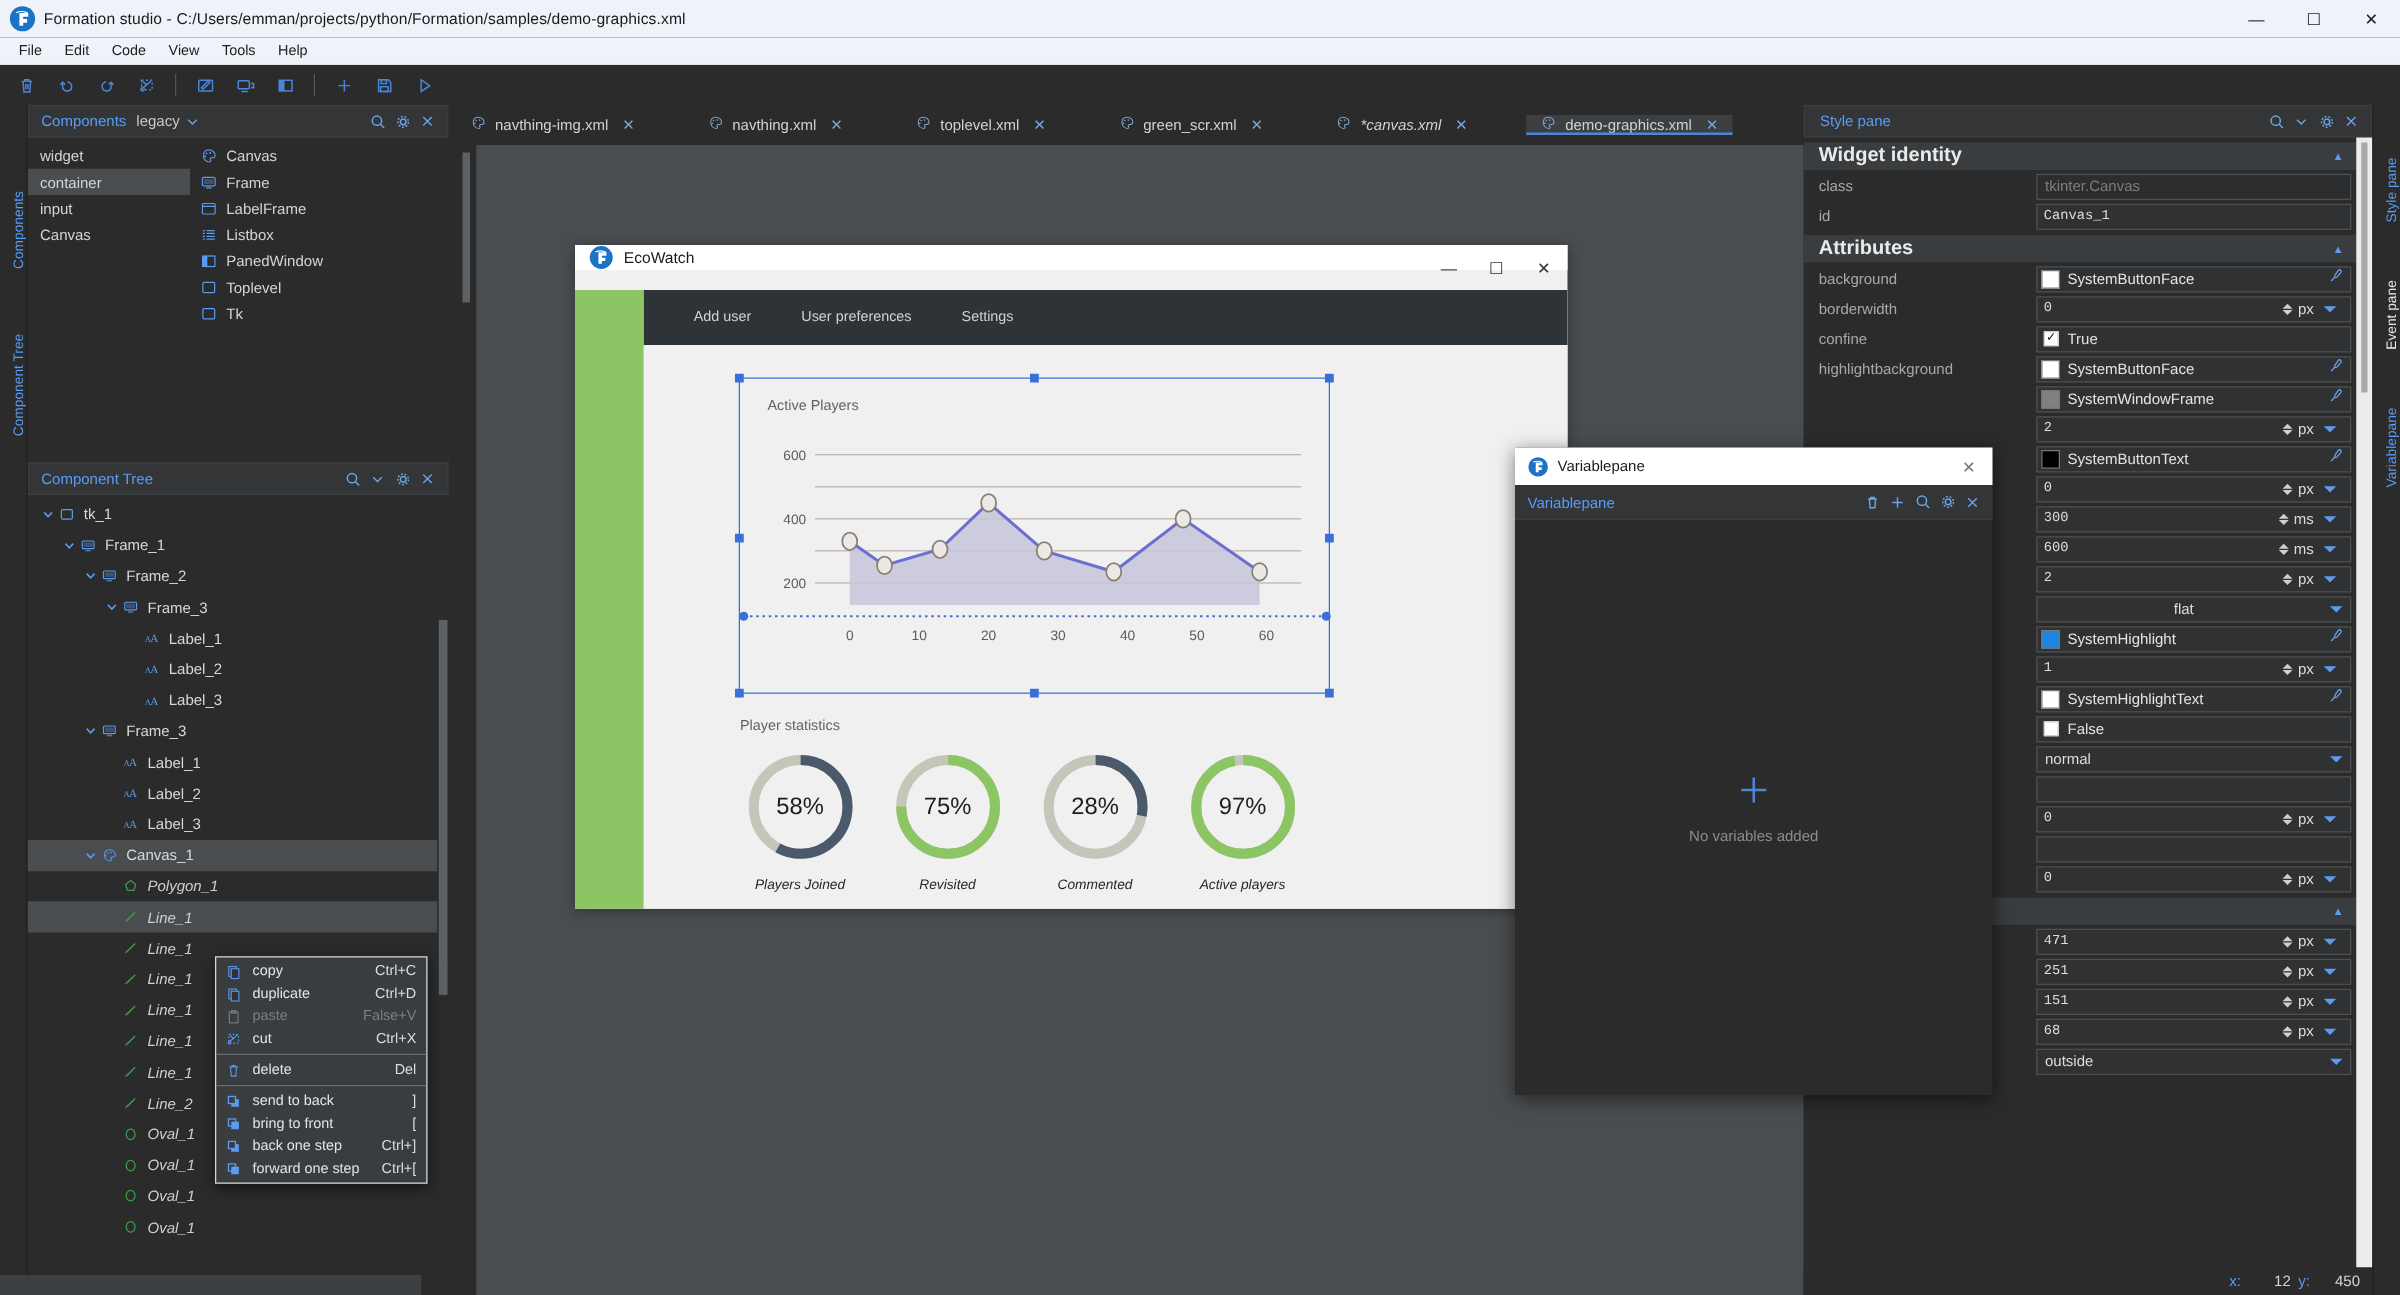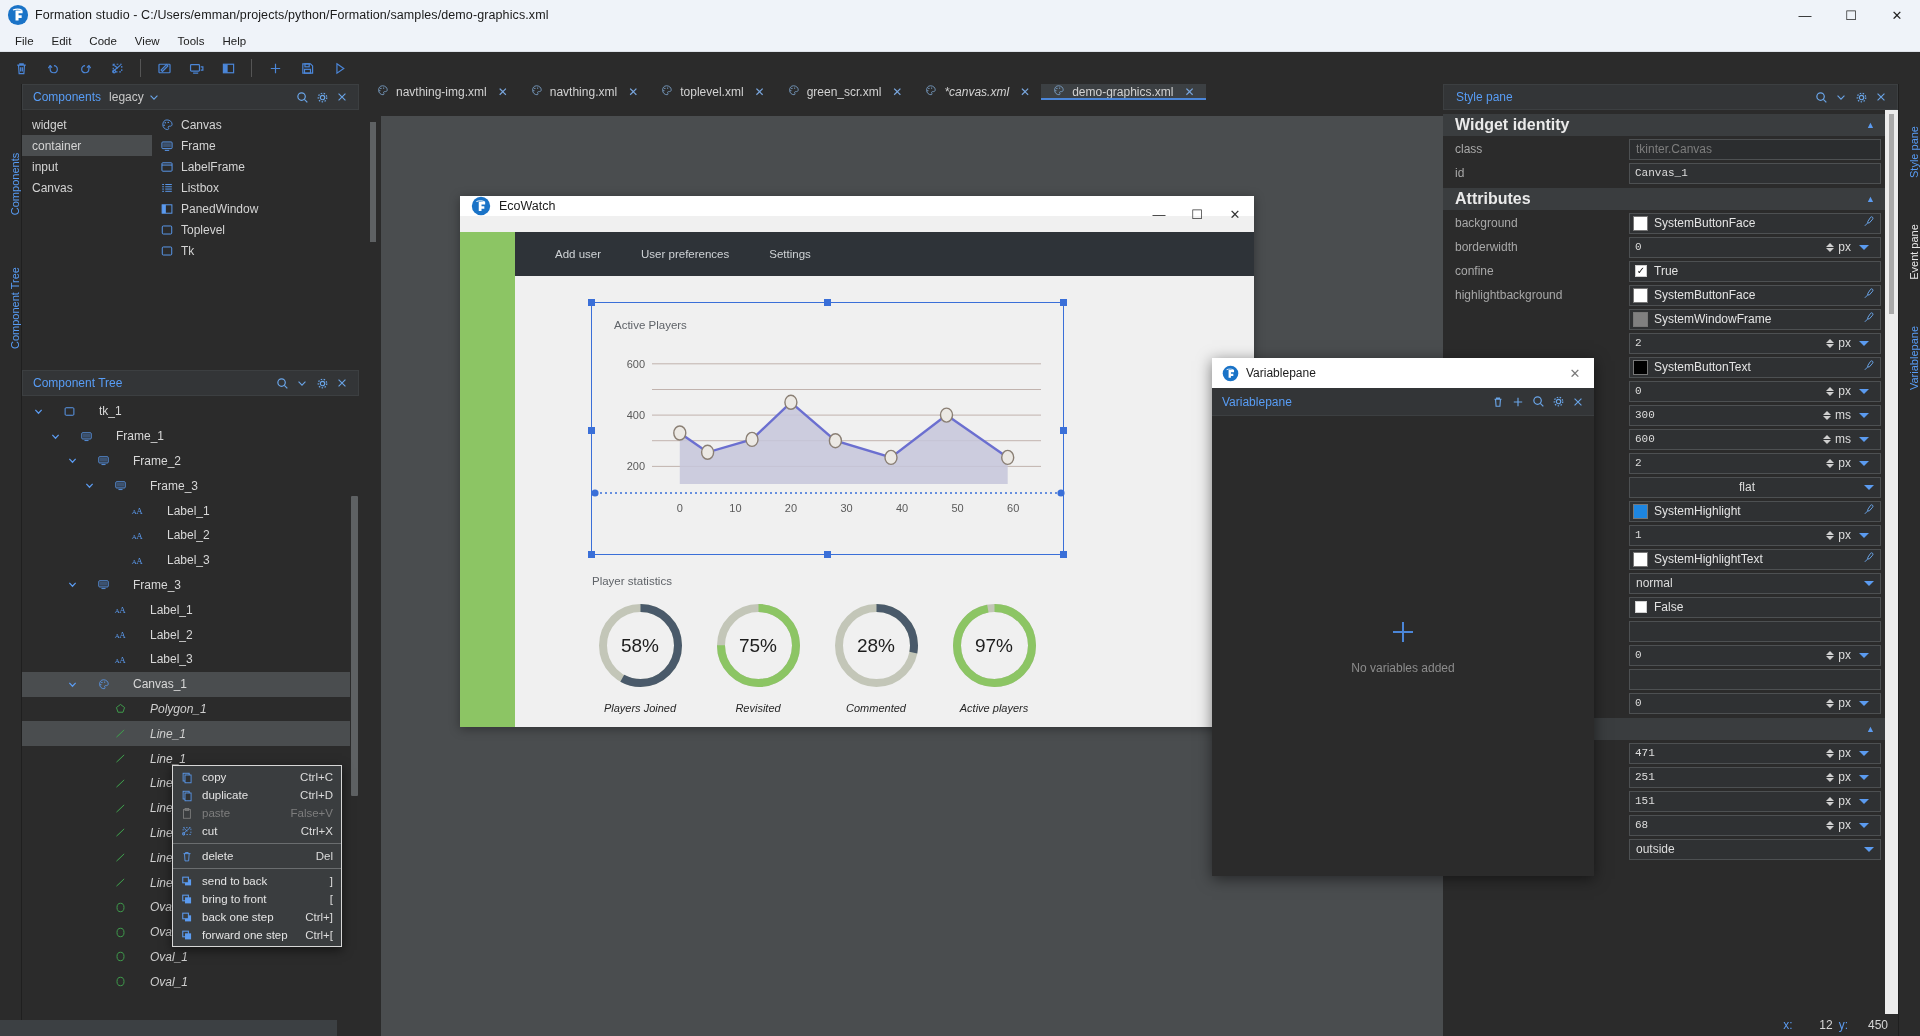--- a/index.html
+++ b/index.html
@@ -85,43 +85,43 @@
   .comp .ci { width: 14px; height: 14px; flex: none; }
 
   
   .tree-wrap { flex: 1; position: relative; overflow: hidden; }
   .tree {
     position: absolute; inset: 0 9px 0 0; overflow: hidden; padding-top: 3px;
   }
   .tnode {
     height: 24.8px; display: flex; align-items: center; font-size: 12px; color: #d8d8d8;
     white-space: nowrap;
-    gap: 16px;
   }
   .tnode.sel { background: #4a4d4f; }
   .twist { width: 16px; flex: none; display: flex; align-items: center; justify-content: center; }
   .twist svg { stroke: #5b9bf0; fill: none; stroke-width: 1.6; }
   .ticon { width: 16px; height: 14px; flex: none; margin-right: 5px; display: flex; align-items: center; }
   .tlabel { }
   .tnode.canvasitem .tlabel { font-style: italic; }
   .tnode.canvasitem { color: #cfcfcf; }
 
   .tree-scroll {
     position: absolute; right: 0; top: 0; bottom: 0; width: 9px; background: #2b2b2b;
   }
   .tree-scroll .thumb {
     position: absolute; top: 100px; left: 1px; width: 7px; height: 300px;
     background: #5e6163; border-radius: 1px;
   }
 
   
   .center { flex: 1; position: relative; background: #2b2b2b; min-width: 0; }
   .tabstrip {
-    height: 32px; background: #2b2b2b; display: flex; align-items: flex-start;
+    height: 32px; background: #2b2b2b; display: flex; align-items: center;
     padding-left: 6px;
+    gap: 36px;
   }
   .tab {
     display: flex; align-items: center; gap: 7px; padding: 0 11px;
     font-size: 12px; color: #d2d2d2; position: relative;
   }
   .tab.modified .tabname { font-style: italic; }
   .tab.active { background: #3c4043; }
   .tab.active::after {
     content: ""; position: absolute; left: 0; right: 0; bottom: 0; height: 2px; background: #4b86d8;
   }
@@ -1151,29 +1151,29 @@
             <span class="colorname">SystemHighlightText</span>
             <span class="eyedrop"><svg width="13" height="13" viewBox="0 0 16 16">
                 <path d="M10.6 2.8a1.7 1.7 0 0 1 2.5 2.3L9.2 9.6 7 9.9l.3-2.2z"></path>
                 <path d="M6.9 9.9 3.5 13.3"></path>
               </svg></span>
           </div>
         </div>
         <div class="prow">
           <div class="pname"></div>
           <div class="pval">
+            <span class="chk"></span>
+            <span class="chklabel">False</span>
+          </div>
+        </div>
+        <div class="prow">
+          <div class="pname"></div>
+          <div class="pval">
             <span class="txt">normal</span>
             <span class="caret"></span>
-          </div>
-        </div>
-        <div class="prow">
-          <div class="pname"></div>
-          <div class="pval">
-            <span class="chk"></span>
-            <span class="chklabel">False</span>
           </div>
         </div>
         <div class="prow">
           <div class="pname"></div>
           <div class="pval">
             <input type="text" style="">
           </div>
         </div>
         <div class="prow">
           <div class="pname"></div>

